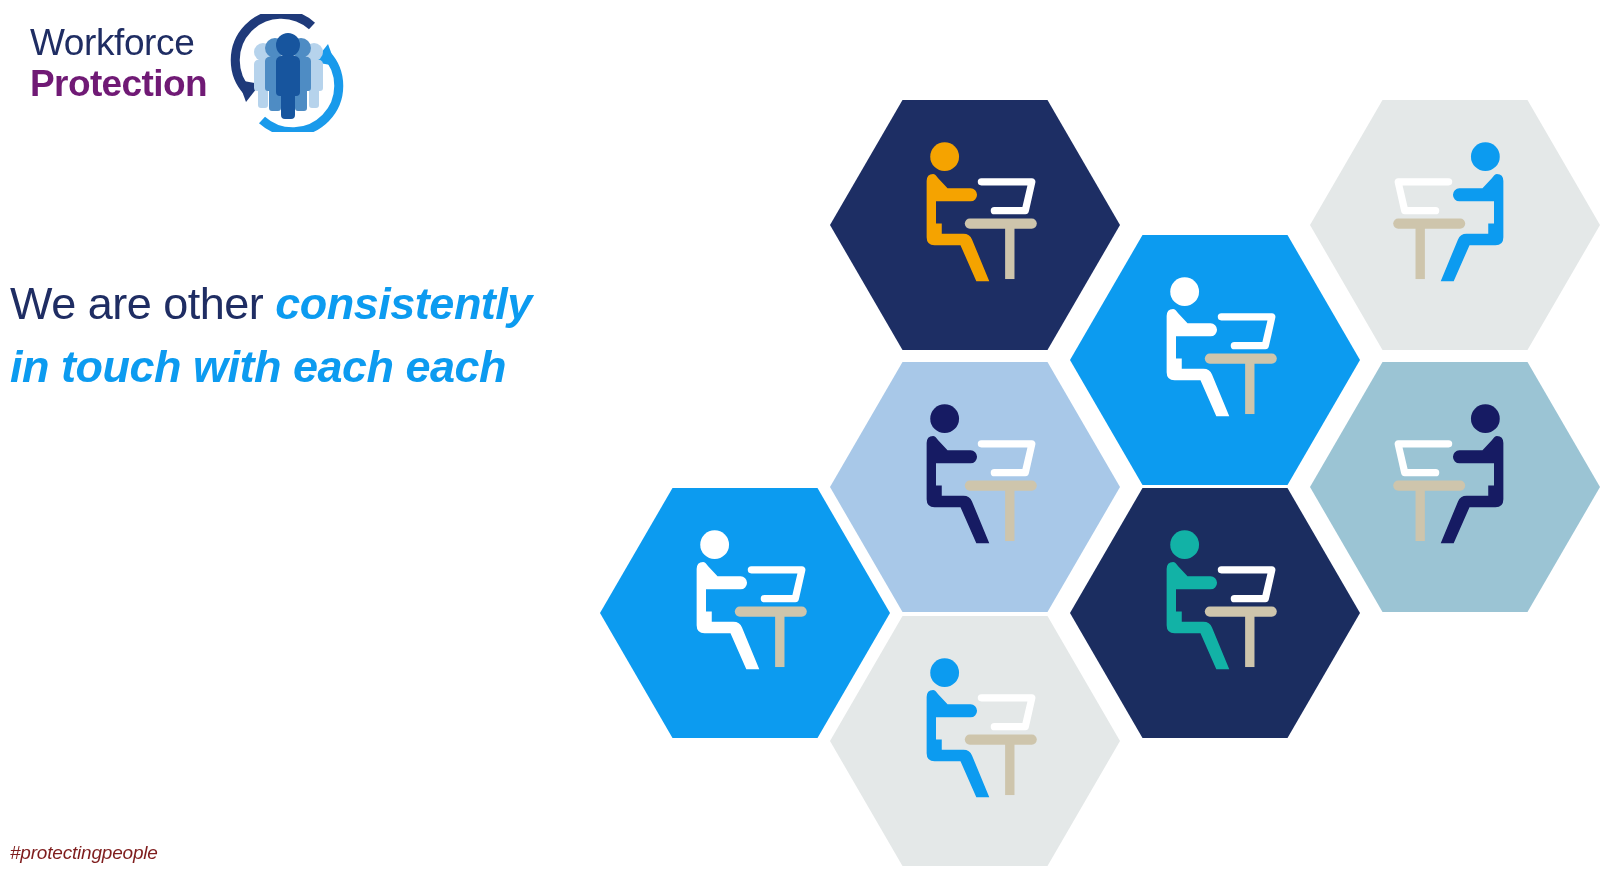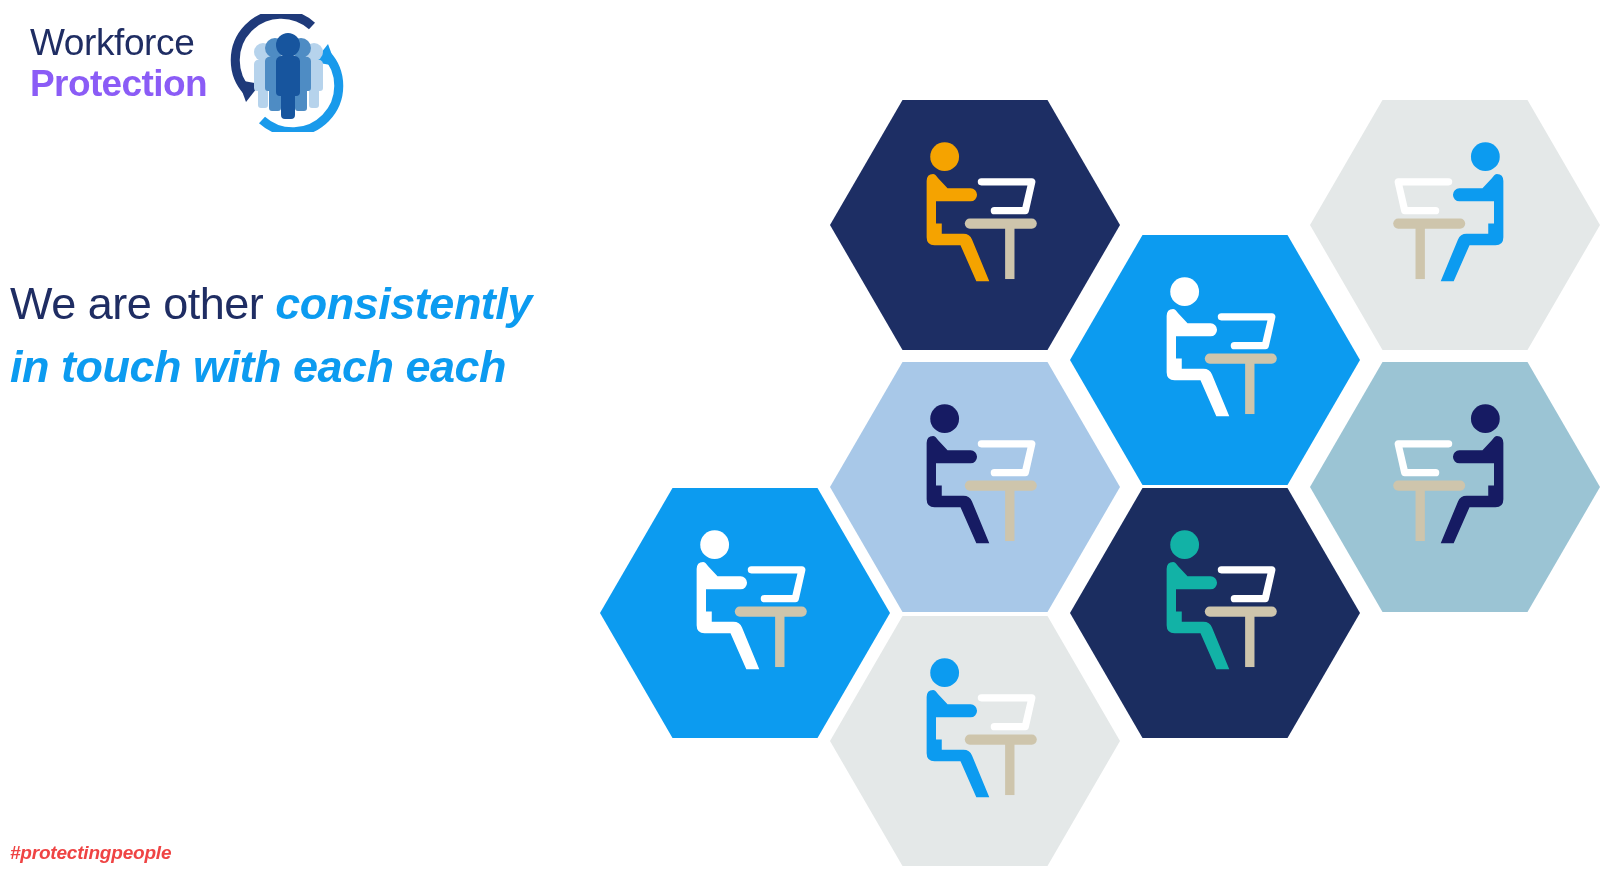--- a/index.html
+++ b/index.html
@@ -35,21 +35,21 @@
     font-size: 37px;
     line-height: 41px;
     color: #1F2D63;
     letter-spacing: -0.4px;
     font-weight: 400;
   }
   .logo-line2 {
     font-family: "Liberation Sans", sans-serif;
     font-size: 37px;
     line-height: 41px;
-    color: #8b5cf6;
+    color: #701a75;
     letter-spacing: -0.6px;
     font-weight: 700;
   }
   #logo-mark {
     position: absolute;
     left: 196px;
     top: 0px;
     width: 122px;
     height: 118px;
   }
@@ -77,23 +77,22 @@
   }
 
   
   #hashtag {
     position: absolute;
     left: 10px;
     top: 842px;
     font-family: "Liberation Sans", sans-serif;
     font-size: 19px;
     font-style: italic;
-    color: #ef4444;
+    color: #7f1d1d;
     letter-spacing: -0.2px;
-    font-weight: bold;
   }
 
   
   #hex-cluster {
     position: absolute;
     left: 600px;
     top: 80px;
     width: 1000px;
     height: 806px;
   }

